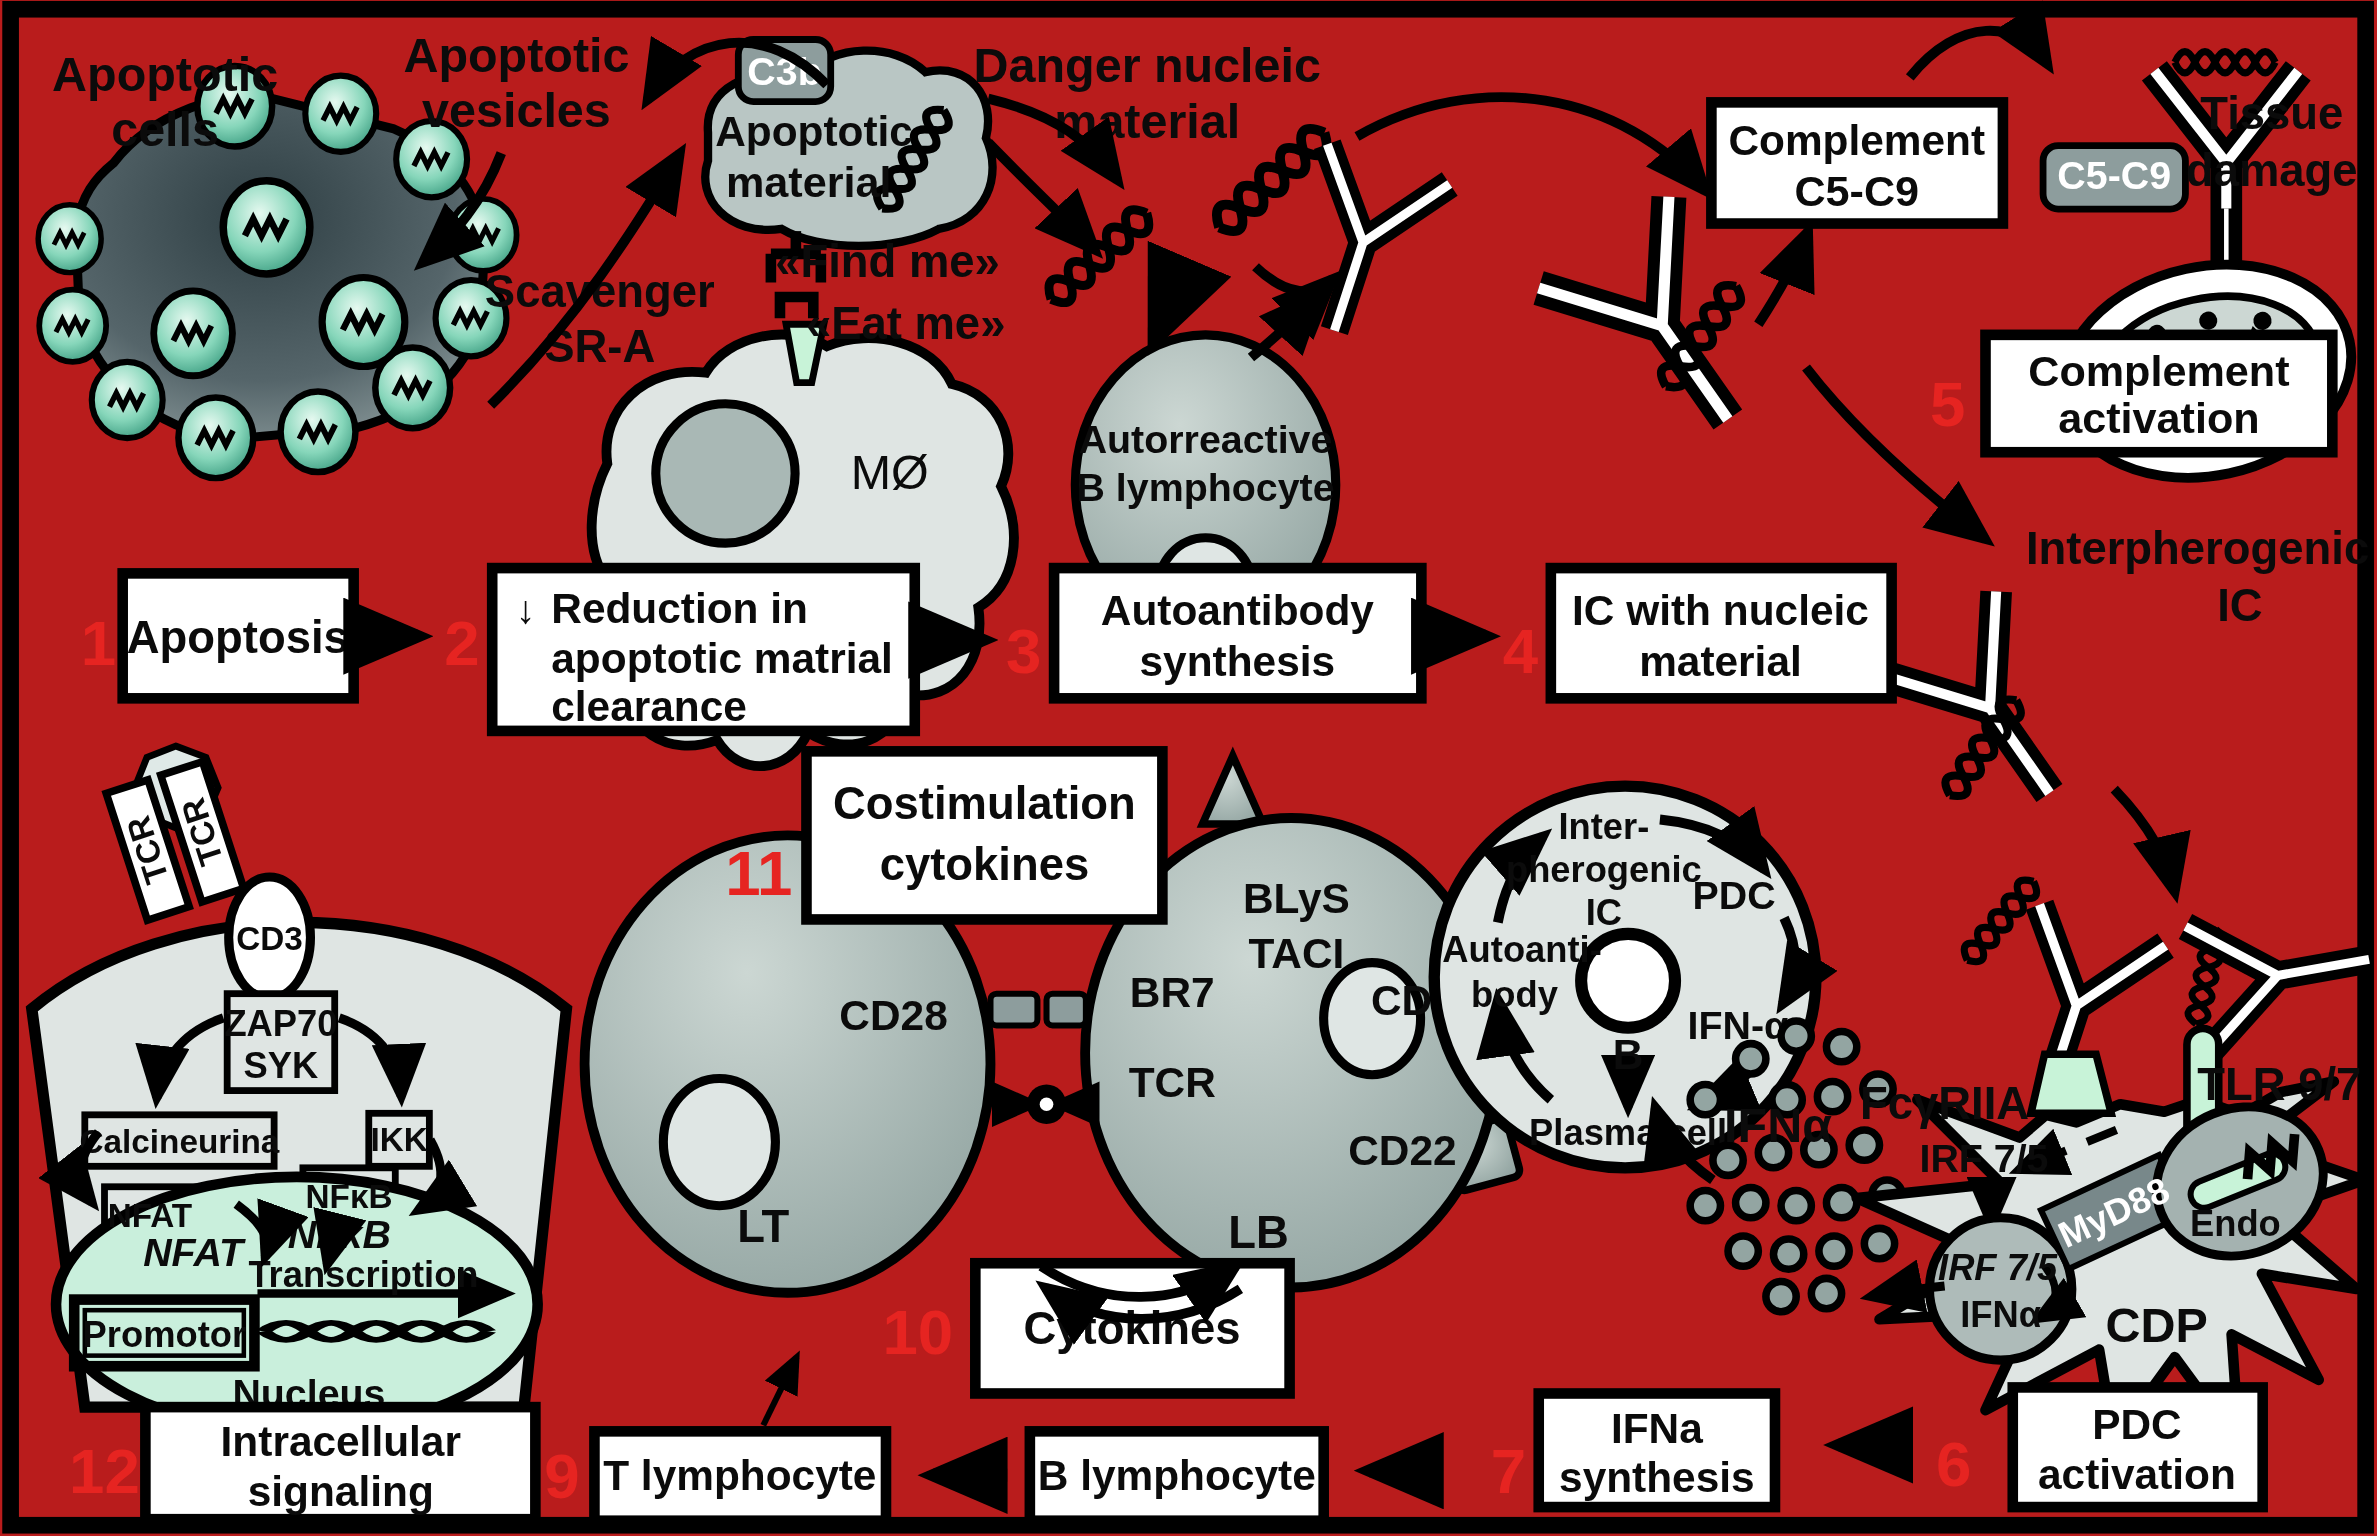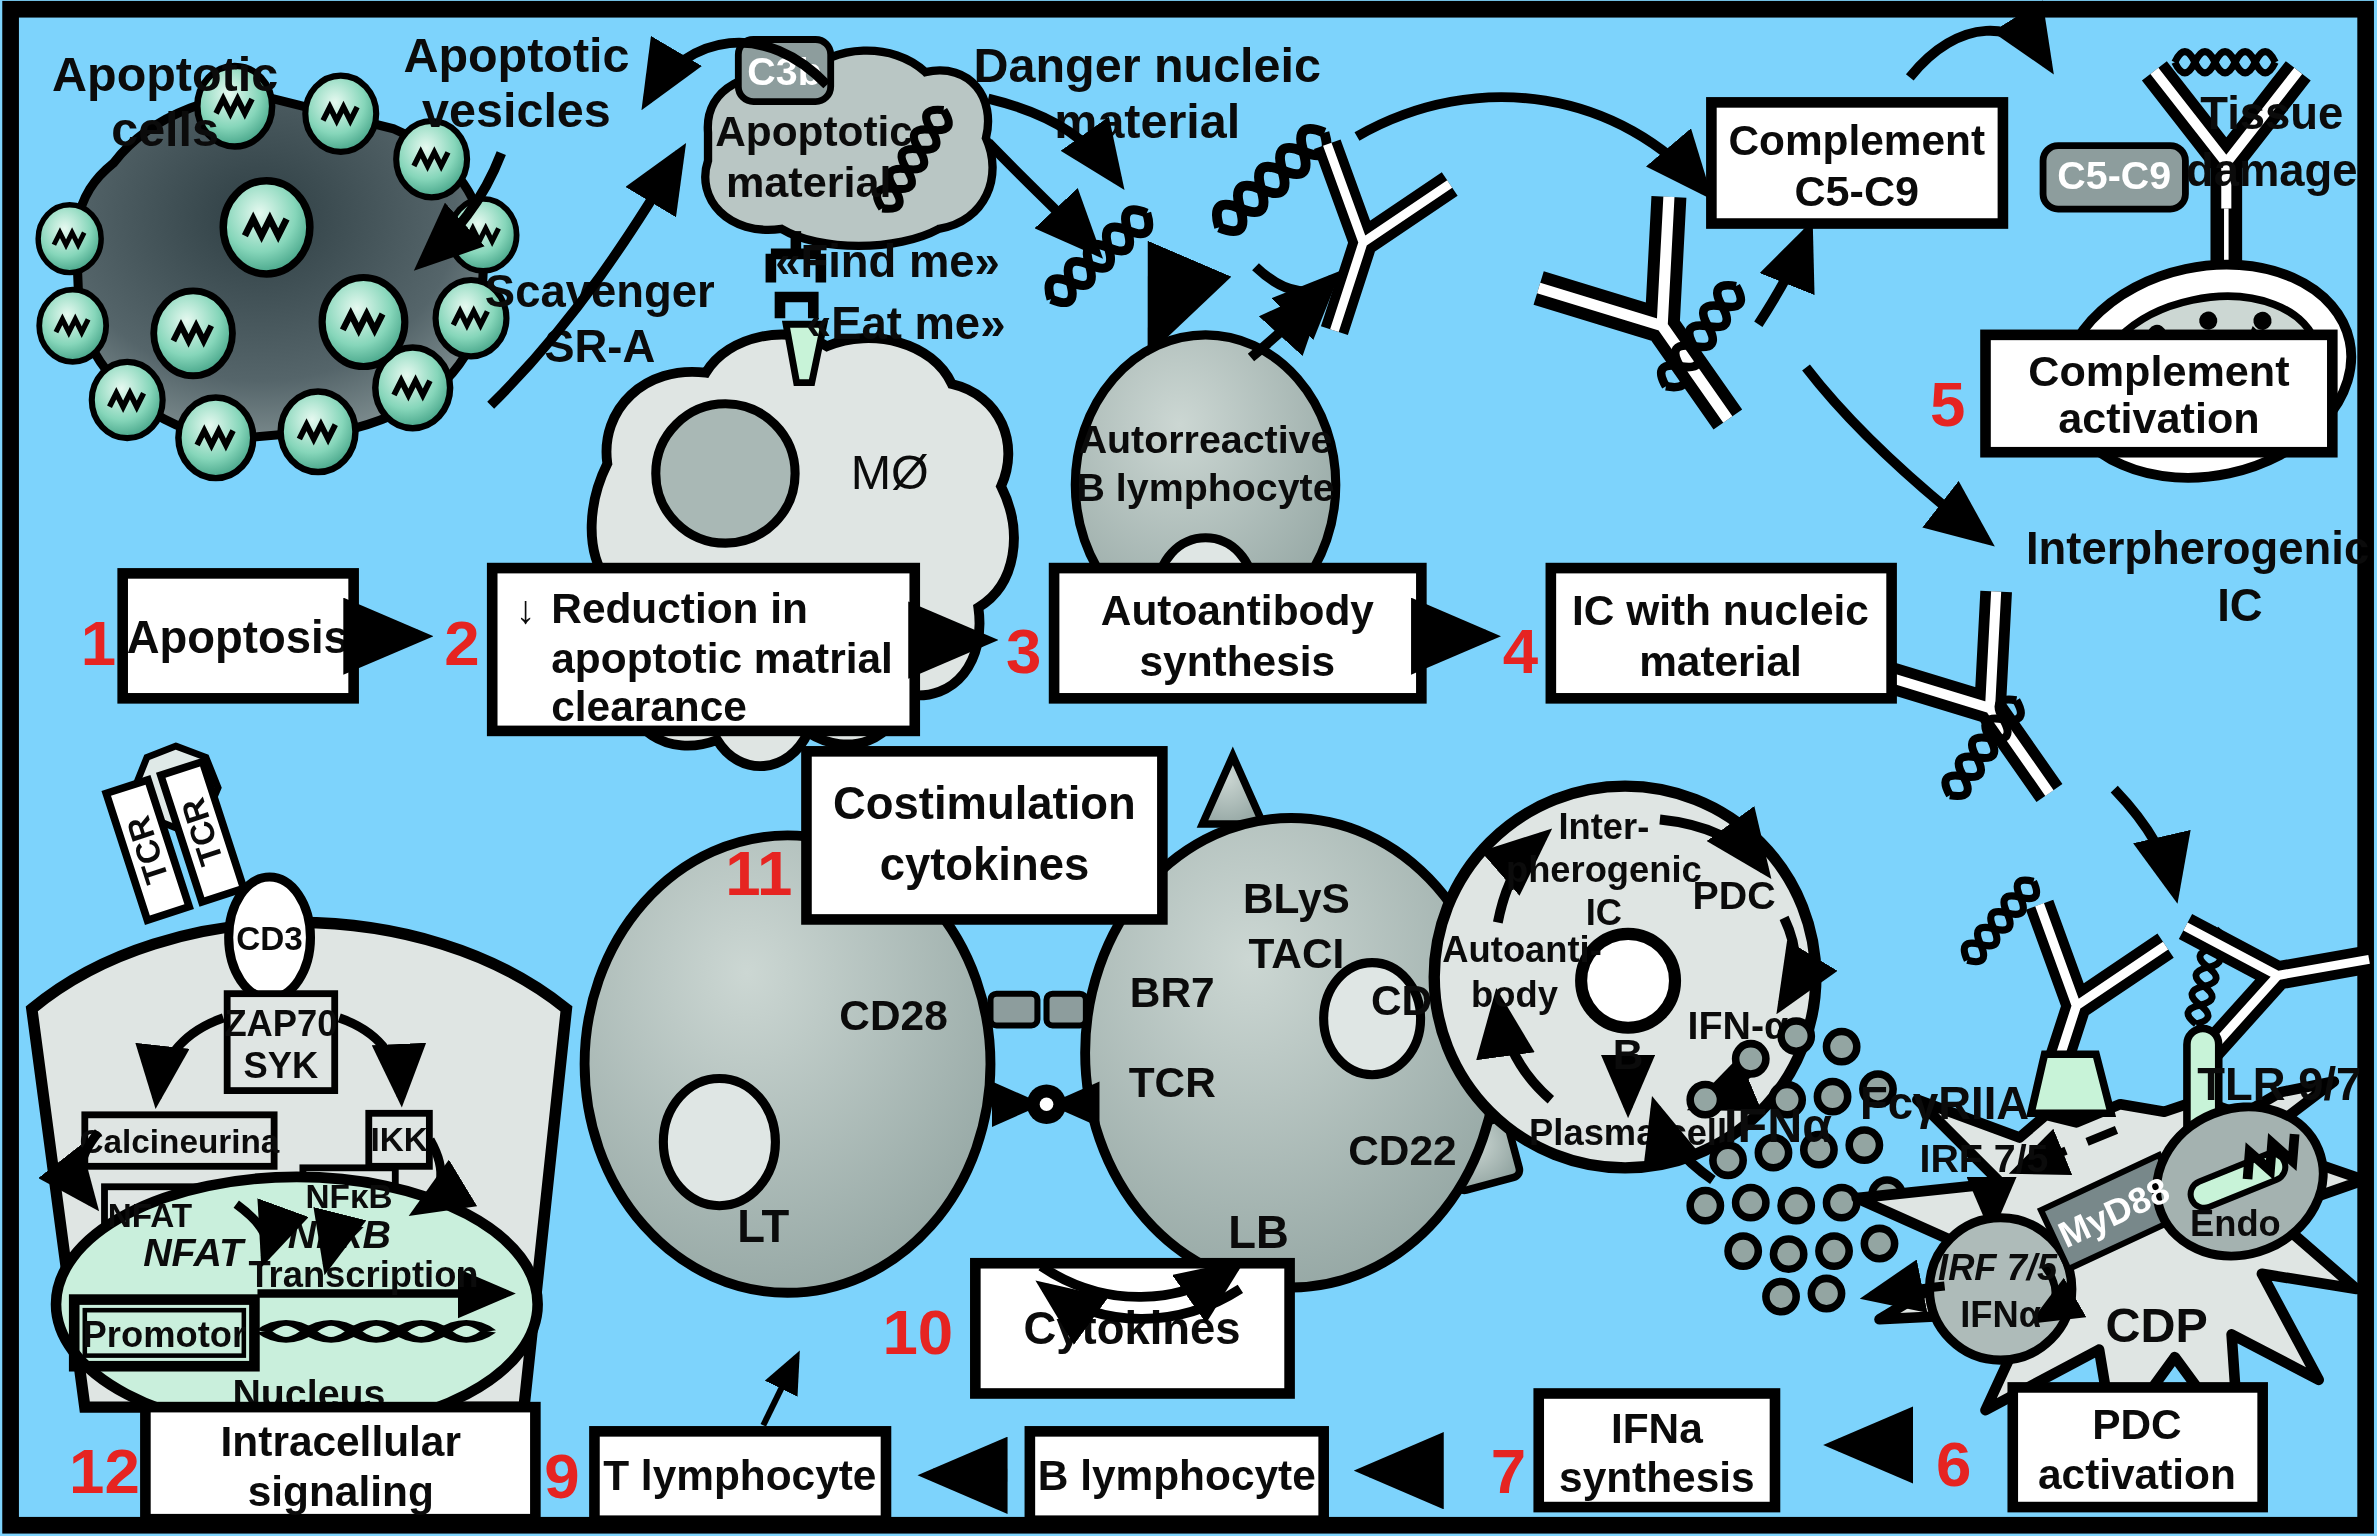--- a/index.html
+++ b/index.html
@@ -1,16 +1,16 @@
 <!DOCTYPE html>
 <html style="--red: #e62421; --cell_gray: #dfe5e3; --blob_gray: #b9c6c4; --tag_gray: #8d9d9d; --nucleus_green: #c9efdc; --receptor_green: #c8f3d8; --teal: #5ab99c; --dark_cell: #35454a; --mid_cell: #93a5a2;font-size:12px"><head>
 <meta charset="utf-8">
 <style>
   html,body{margin:0;padding:0;background:#fff}
-  .canvas{position:relative;width:2377px;height:1536px;background:#7dd3fc;overflow:hidden}
+  .canvas{position:relative;width:2377px;height:1536px;background:#b91c1c;overflow:hidden}
   svg{position:absolute;left:0;top:0}
   text{font-family:"Liberation Sans","DejaVu Sans",sans-serif;font-weight:700;fill:#0b0b0b}
   .it{font-style:italic}
   .wh{fill:#fff}
   .red{fill:var(--red,#e62421)}
   .thin{font-weight:400}.t44{font-size:44px}.t48{font-size:48px}.t52{font-size:52px}
   .t56{font-size:56px}.t60{font-size:60px}.t64{font-size:64px}.t84{font-size:84px}
   .box{fill:#fff;stroke:#000;stroke-width:14}
   .sbox{fill:var(--cell_gray,#dfe5e3);stroke:#000;stroke-width:9}
   .ln{stroke:#000;fill:none}

